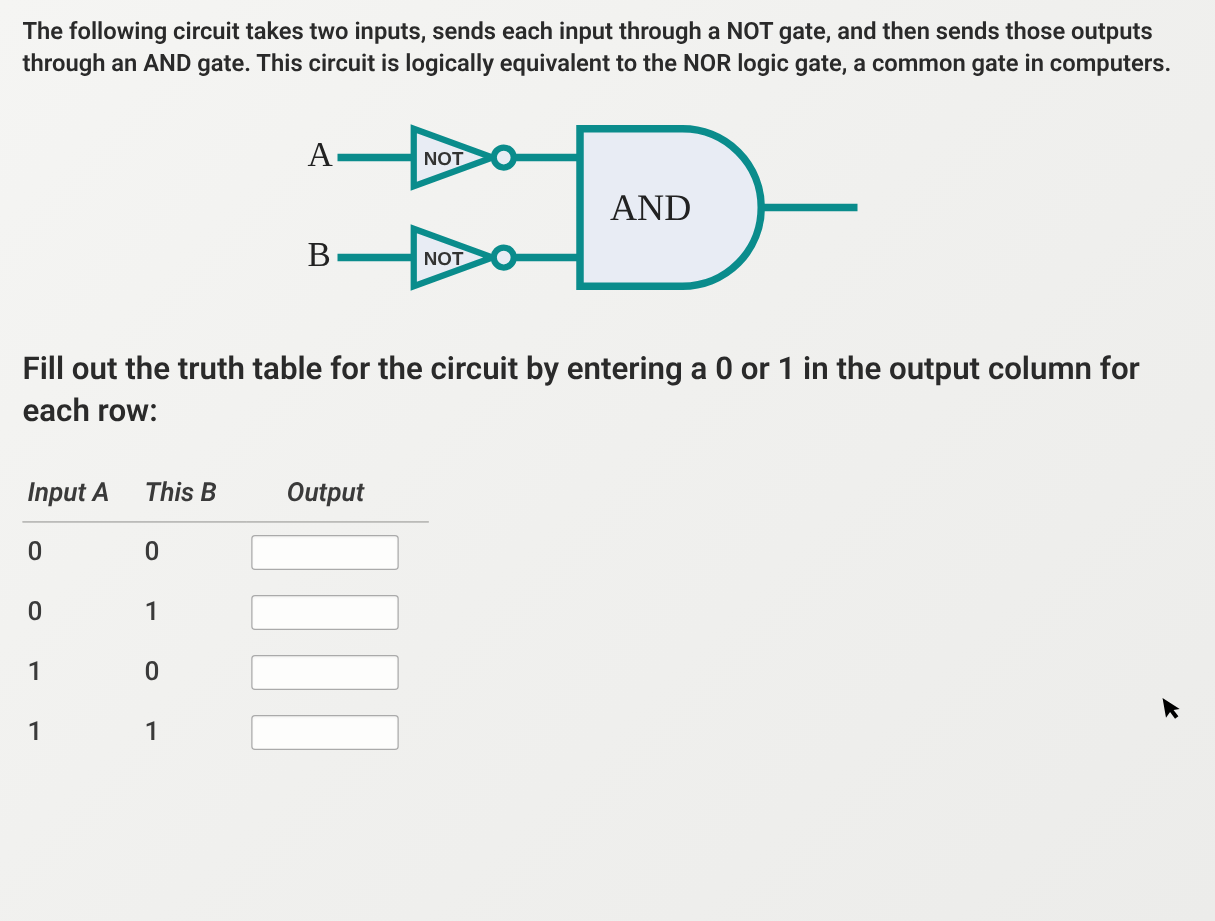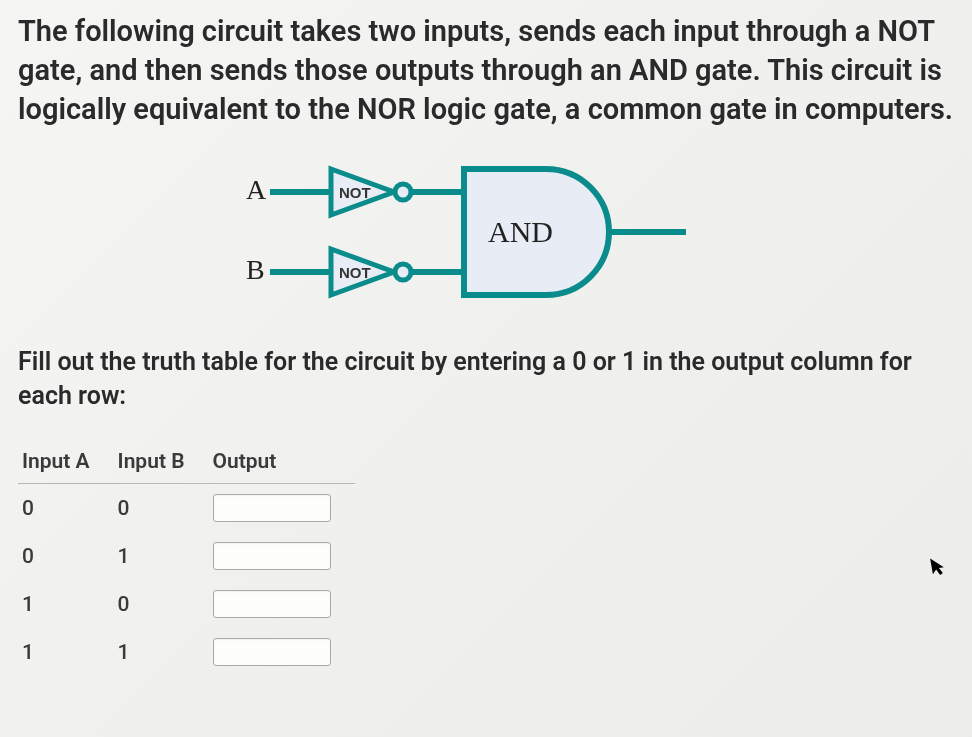--- a/index.html
+++ b/index.html
@@ -7,21 +7,21 @@
       font-family: -apple-system, BlinkMacSystemFont, "Segoe UI", Roboto, "Helvetica Neue", Arial, sans-serif;
       background: linear-gradient(135deg, #f5f5f3 0%, #f0f0ee 50%, #ececea 100%);
       width: 972px;
       height: 737px;
       padding: 12px 18px;
       color: #2a2a2a;
       position: relative;
       overflow: hidden;
     }
     .question-text {
-      font-size: 29px;
+      font-size: 19px;
       font-weight: 600;
       line-height: 1.35;
       color: #2a2a2a;
       margin-bottom: 28px;
     }
     .circuit-container {
       display: flex;
       justify-content: center;
       margin: 18px 0 28px 0;
     }
@@ -31,25 +31,26 @@
       font-weight: 600;
       line-height: 1.35;
       color: #2a2a2a;
       margin: 12px 0 28px 0;
     }
     .truth-table {
       border-collapse: collapse;
       font-size: 21px;
     }
     .truth-table th {
-      text-align: left;
+      text-align: center;
       font-weight: 600;
       padding: 8px 24px 10px 4px;
       color: #3a3a3a;
       border-bottom: 1px solid #b8b8b5;
+      font-style: italic;
     }
     .truth-table td {
       padding: 10px 24px 10px 4px;
       color: #3a3a3a;
       font-weight: 500;
       vertical-align: middle;
     }
     .output-input {
       width: 118px;
       height: 28px;
@@ -105,21 +106,21 @@
     <line x1="383" y1="75" x2="460" y2="75" stroke="#0a8c8c" stroke-width="6"></line>
   </svg>
 </div>
 
 <p class="instruction-text">Fill out the truth table for the circuit by entering a 0 or 1 in the output column for each row:</p>
 
 <table class="truth-table">
   <thead>
     <tr>
       <th>Input A</th>
-      <th>Input B</th>
+      <th>This B</th>
       <th>Output</th>
     </tr>
   </thead>
   <tbody>
     <tr>
       <td>0</td>
       <td>0</td>
       <td>
         <input type="text" class="output-input" value="" style="">
       </td>

